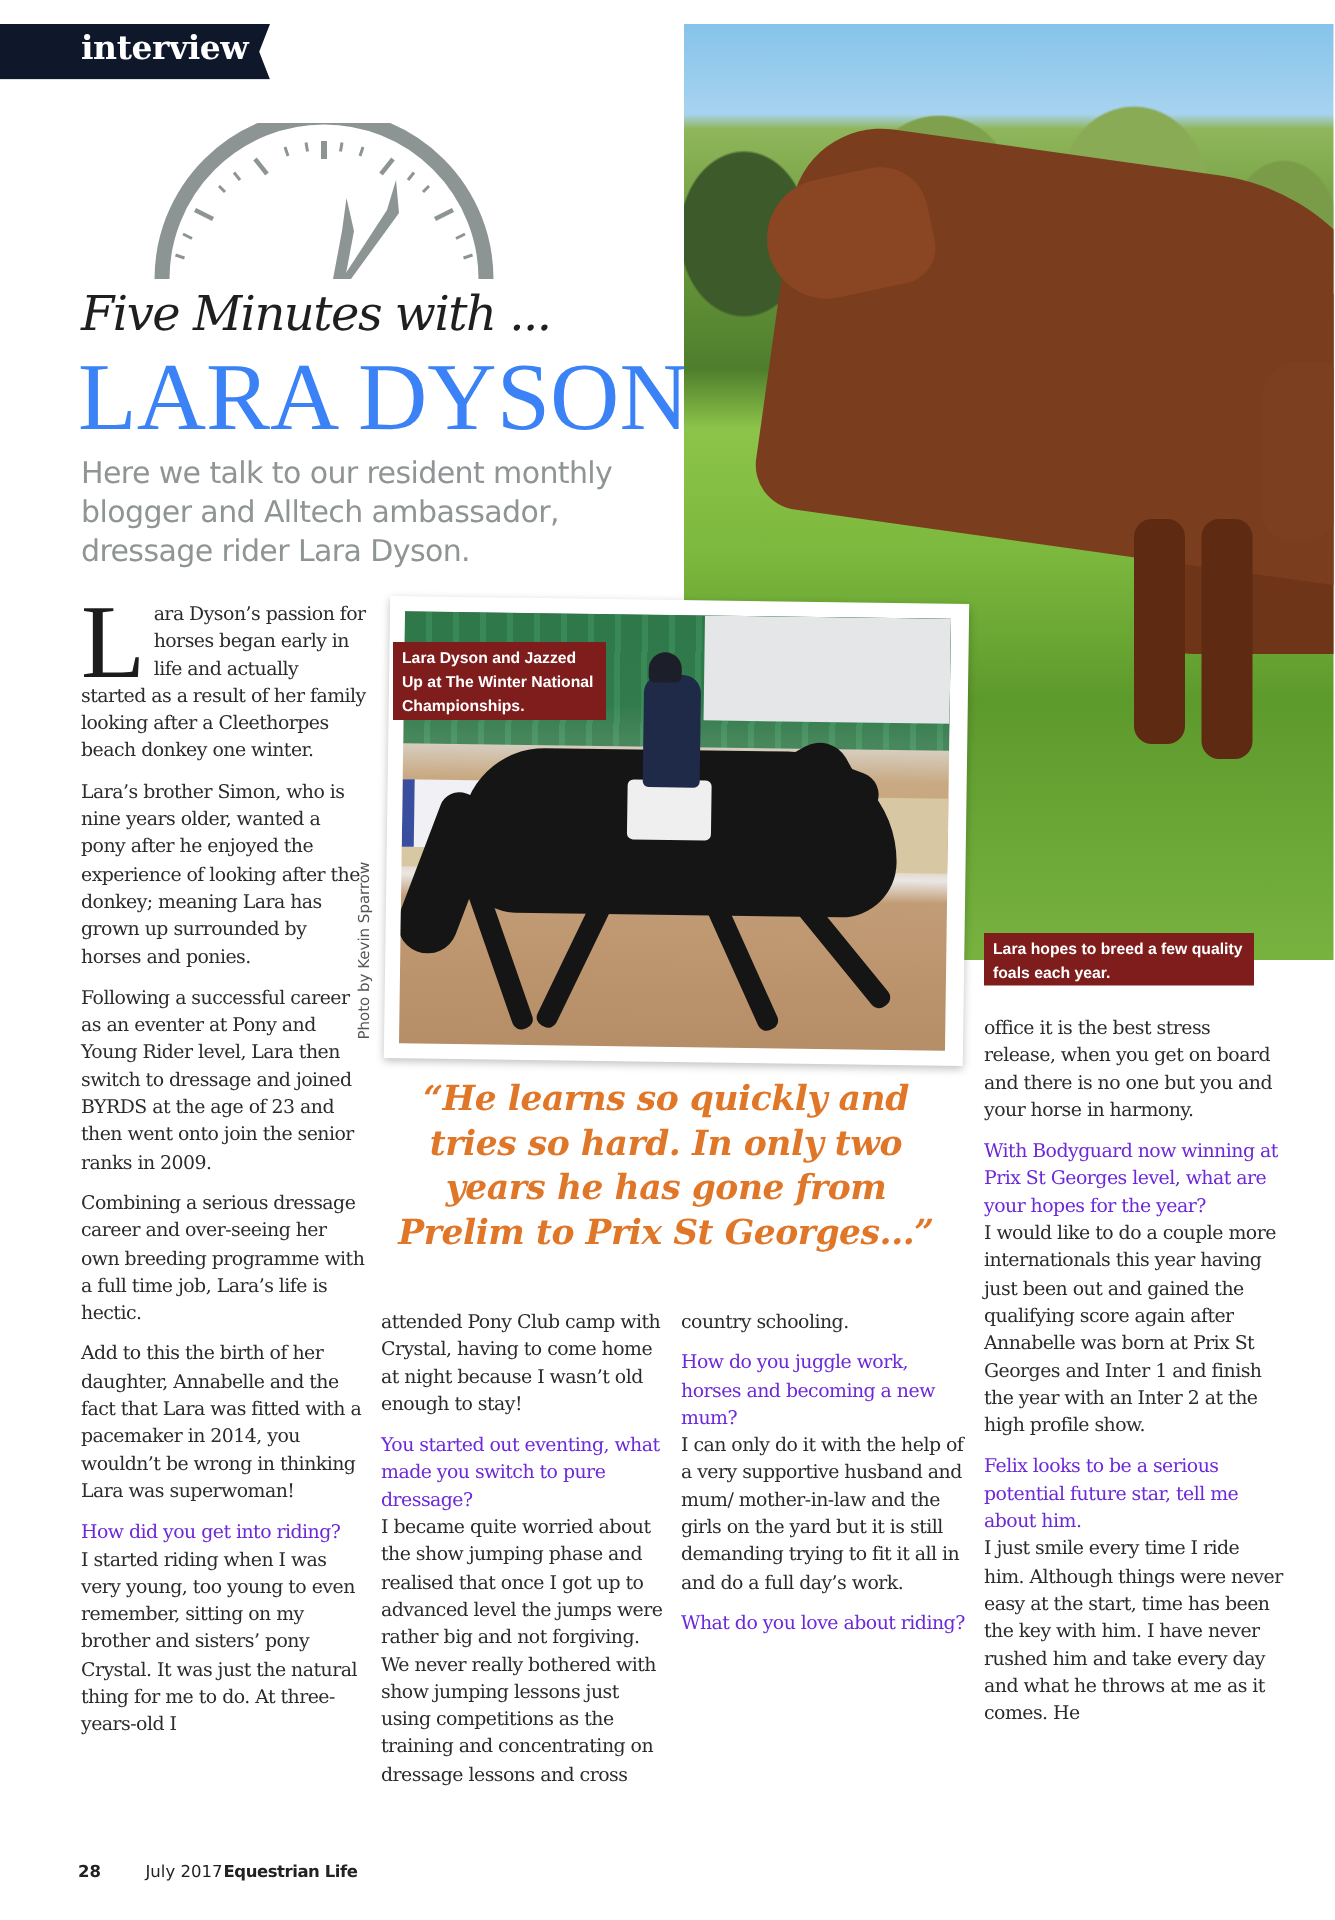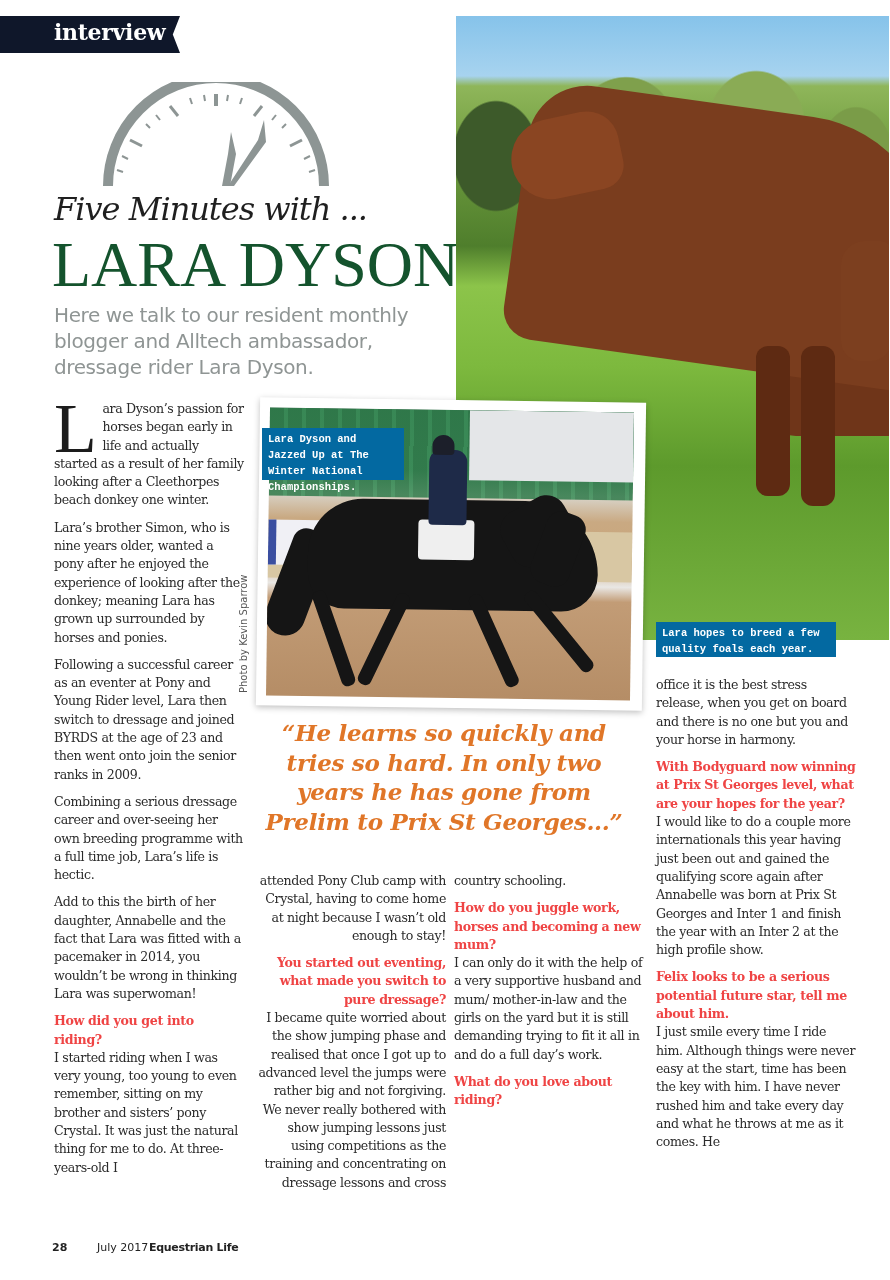--- a/index.html
+++ b/index.html
@@ -19,21 +19,21 @@
 
   .clock { position: absolute; left: 100px; top: 82px; width: 232px; height: 104px; }
 
   .title-italic {
     position: absolute; left: 54px; top: 190px;
     font-family: "DejaVu Serif", serif; font-style: italic; font-size: 32px; color: #1f1f1f;
     letter-spacing: -1px; white-space: nowrap;
   }
   .title-name {
     position: absolute; left: 52px; top: 228px;
-    font-family: "Liberation Serif", serif; font-size: 64px; color: #14532d;
+    font-family: "Liberation Serif", serif; font-size: 64px; color: #3b82f6;
     letter-spacing: 0px; white-space: nowrap;
   }
   .standfirst {
     position: absolute; left: 54px; top: 302px; width: 390px;
     font-family: "DejaVu Sans", sans-serif; font-size: 20px; line-height: 26px; color: #8f9594;
     letter-spacing: -0.4px;
   }
 
   .hero-photo {
     position: absolute; left: 456px; top: 16px; width: 433px; height: 624px;
@@ -63,22 +63,22 @@
     background: #6f3519; border-radius: 40px;
   }
   .hero-photo .leg1 { position: absolute; left: 300px; top: 330px; width: 34px; height: 150px; background: #5e2a12; border-radius: 12px; }
   .hero-photo .leg2 { position: absolute; left: 345px; top: 330px; width: 34px; height: 160px; background: #5e2a12; border-radius: 12px; }
   .hero-photo .foal {
     position: absolute; left: 385px; top: 225px; width: 50px; height: 120px;
     background: #7c3f1f; border-radius: 24px 10px 20px 20px;
   }
 
   .caption-box {
-    position: absolute; background: #0369a1; color: #fff;
-    font-family: Liberation Mono, monospace; font-weight: bold; font-size: 10.5px; line-height: 16px;
+    position: absolute; background: #7f1d1d; color: #fff;
+    font-family: Liberation Sans, sans-serif; font-weight: bold; font-size: 10.5px; line-height: 16px;
     padding: 3px 6px;
   }
   .caption-hero { left: 656px; top: 622px; width: 180px; height: 35px; }
 
   .inset-frame {
     position: absolute; left: 258px; top: 400px; width: 386px; height: 308px;
     background: #fff;
     transform: rotate(0.8deg);
     box-shadow: 0 2px 6px rgba(0,0,0,0.25);
   }
@@ -117,24 +117,24 @@
     font-family: "DejaVu Serif", serif; font-style: italic; font-weight: bold;
     font-size: 23px; line-height: 29.5px; color: #e07628; text-align: center;
     letter-spacing: -0.3px;
   }
 
   .col {
     position: absolute; font-family: "DejaVu Serif", serif; font-size: 12.6px; line-height: 18.3px;
     color: #2b2b2b; letter-spacing: -0.35px;
   }
   .col p { margin-bottom: 9px; }
-  .col p.q { font-weight: bold; margin-bottom: 0; color: #ef4444; }
+  .col p.q { font-weight: normal; margin-bottom: 0; color: #6d28d9; }
   .col p.a { margin-bottom: 9px; }
   .col-1 { left: 54px; top: 400px; width: 190px; }
-  .col-2 { left: 254px; top: 872px; width: 192px; text-align: right; }
+  .col-2 { left: 254px; top: 872px; width: 192px; }
   .col-3 { left: 454px; top: 872px; width: 192px; }
   .col-4 { left: 656px; top: 676px; width: 200px; }
 
   .dropcap {
     float: left; font-family: "Liberation Serif", serif; font-size: 70px; line-height: 56px;
     margin: 1px 6px -4px 0; color: #1c1c1c; height: 52px;
   }
 
   .footer { position: absolute; top: 1241px; left: 0; width: 890px; height: 20px;
     font-family: "DejaVu Sans", sans-serif; font-size: 11px; color: #222; }

